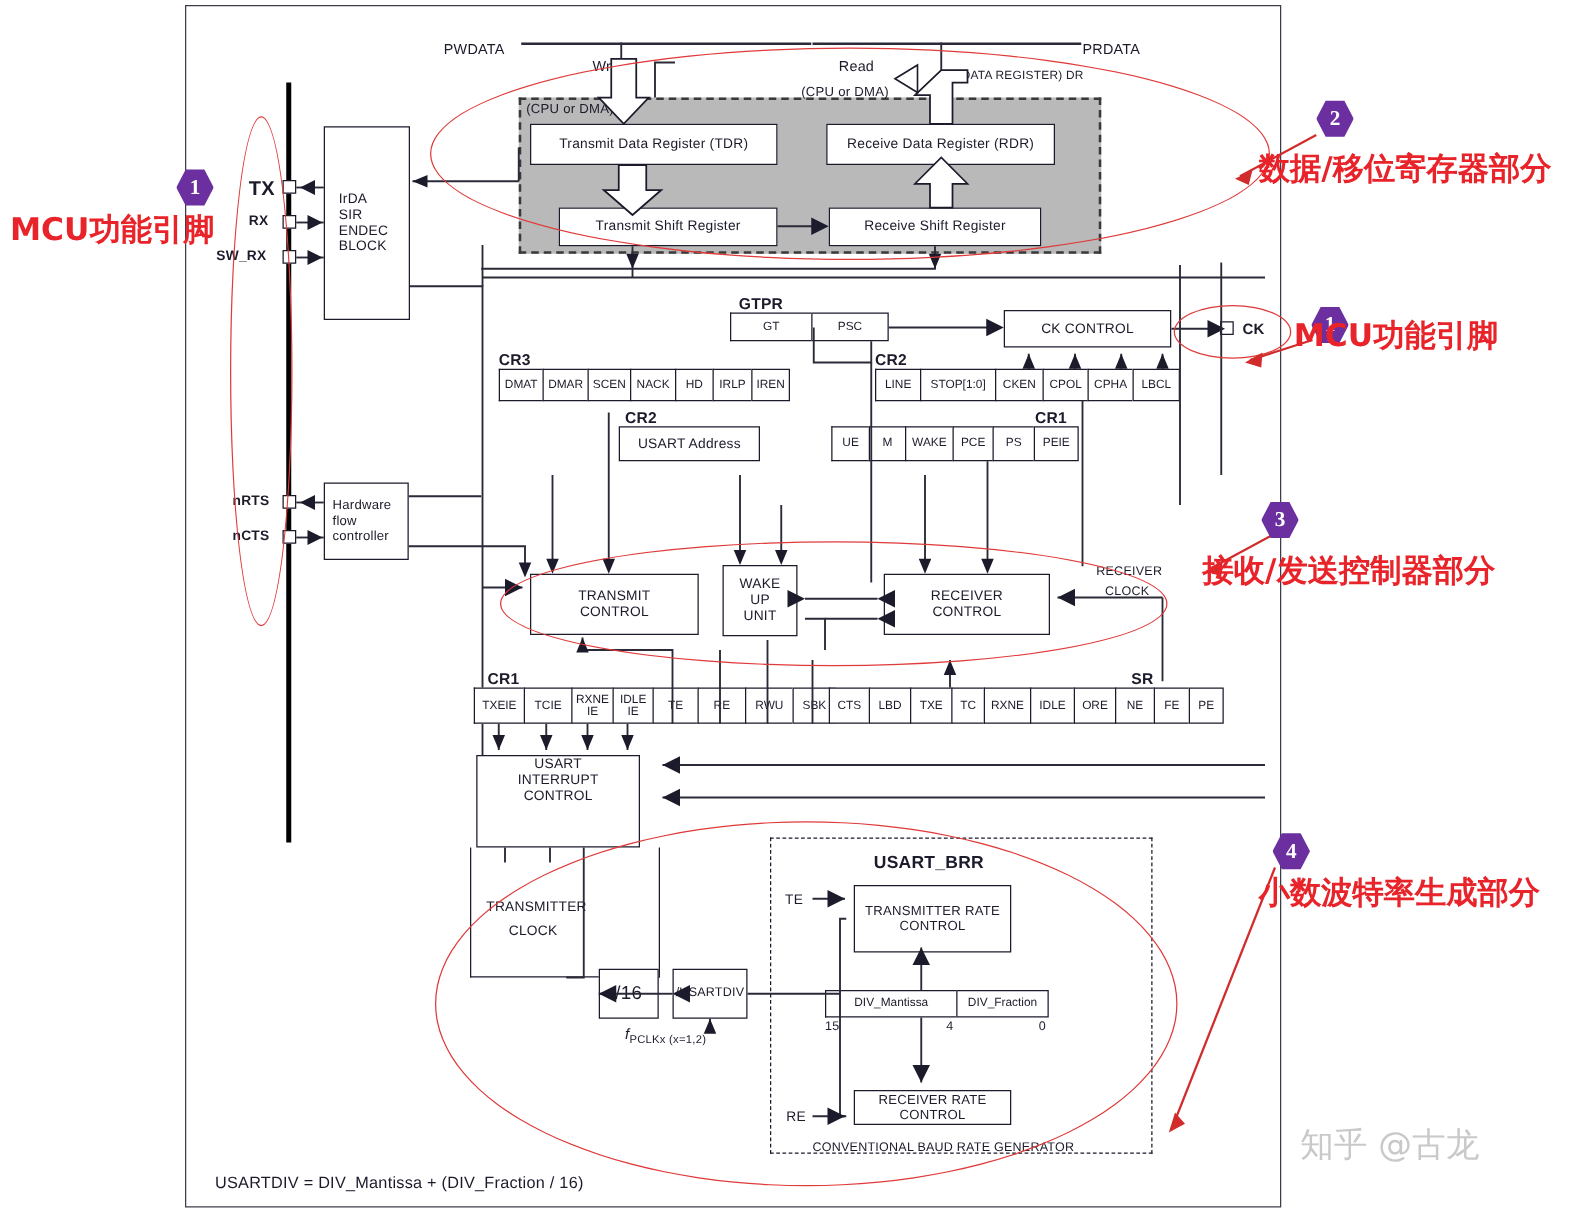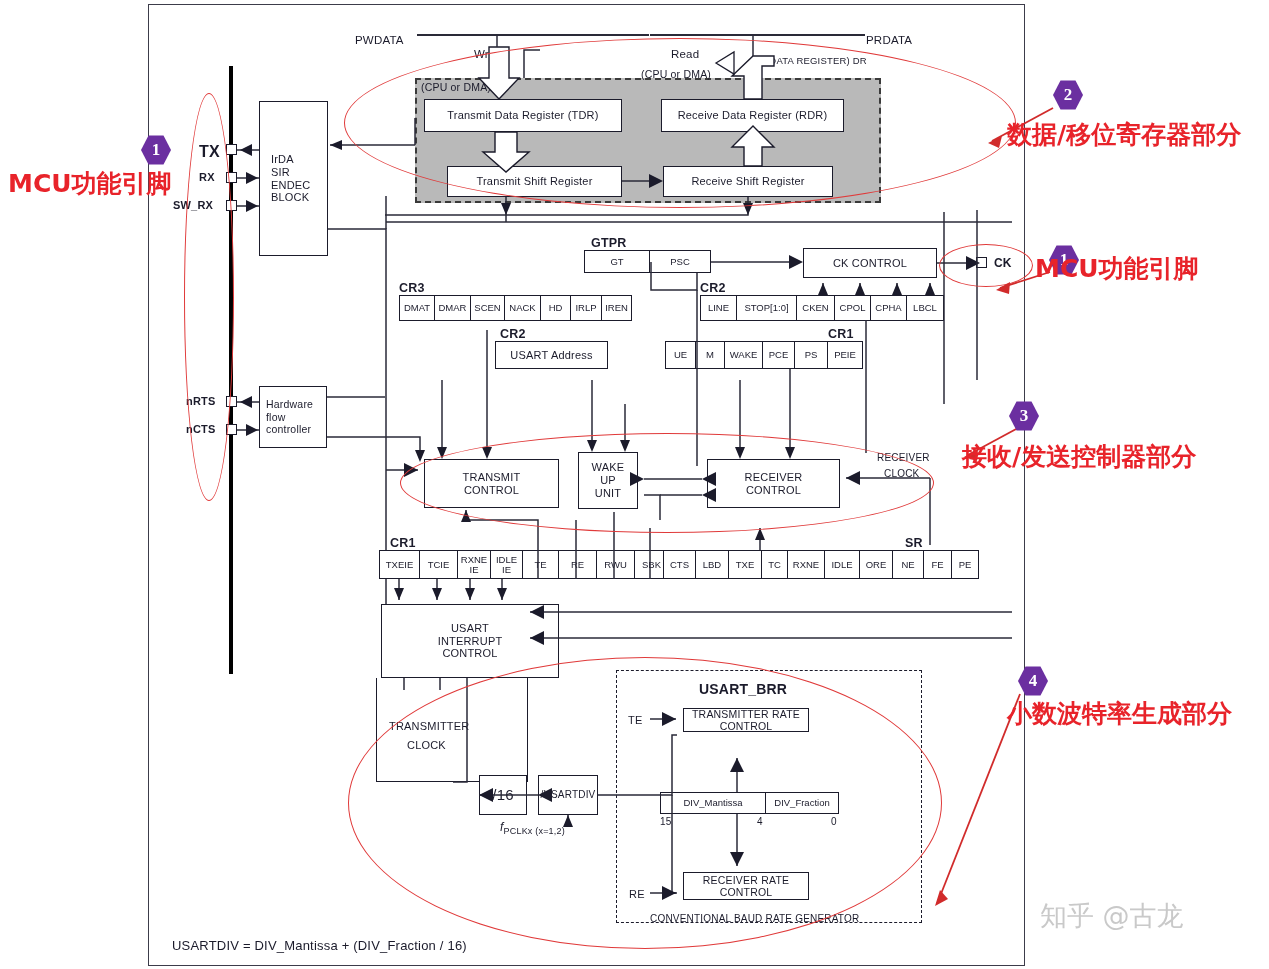--- a/index.html
+++ b/index.html
@@ -233,21 +233,21 @@
     <div class="cell" style="width:33px;">TXE</div>
     <div class="cell" style="width:26px;">TC</div>
     <div class="cell" style="width:37px;">RXNE</div>
     <div class="cell" style="width:35px;">IDLE</div>
     <div class="cell" style="width:33px;">ORE</div>
     <div class="cell" style="width:31px;">NE</div>
     <div class="cell" style="width:28px;">FE</div>
     <div class="cell" style="width:28px;">PE</div>
   </div>
 
-  <div class="box" style="left:381px;top:604px;width:178px;height:74px;flex-direction:column;justify-content:center;">
+  <div class="box" style="left:381px;top:604px;width:131px;height:74px;flex-direction:column;justify-content:flex-start;">
     <span>USART</span>
     <span>INTERRUPT</span>
     <span>CONTROL</span>
   </div>
 
   <div class="abs" style="left:376px;top:678px;width:152px;height:104px;border:1.6px solid #1b1b2b;border-top:none;box-sizing:border-box;"></div>
   <div class="lbl" style="left:389px;top:720px;font-size:11px;">TRANSMITTER</div>
   <div class="lbl" style="left:407px;top:739px;font-size:11px;">CLOCK</div>
 
   <div class="box" style="left:479px;top:775px;width:48px;height:40px;font-size:15px;">
@@ -257,21 +257,21 @@
     <span>/USARTDIV</span>
   </div>
 
   <div class="lbl" style="left:500px;top:820px;font-size:12px;">
     <span style="font-style:italic;">f</span><span style="font-size:9px;vertical-align:-3px;">PCLKx (x=1,2)</span>
   </div>
 
   <div class="dashzone" style="left:616px;top:670px;width:306px;height:253px;"></div>
   <div class="lbl b" style="left:699px;top:681px;font-size:14px;">USART_BRR</div>
 
-  <div class="box" style="left:683px;top:708px;width:126px;height:24px;flex-direction:column;font-size:10.5px;">
+  <div class="box" style="left:683px;top:708px;width:126px;height:54px;flex-direction:column;font-size:10.5px;">
     <span>TRANSMITTER RATE</span>
     <span>CONTROL</span>
   </div>
   <div class="box" style="left:683px;top:872px;width:126px;height:28px;flex-direction:column;font-size:10.5px;">
     <span>RECEIVER RATE</span>
     <span>CONTROL</span>
   </div>
 
   <div class="lbl" style="left:628px;top:714px;font-size:11px;">TE</div>
   <div class="lbl" style="left:629px;top:888px;font-size:11px;">RE</div>

